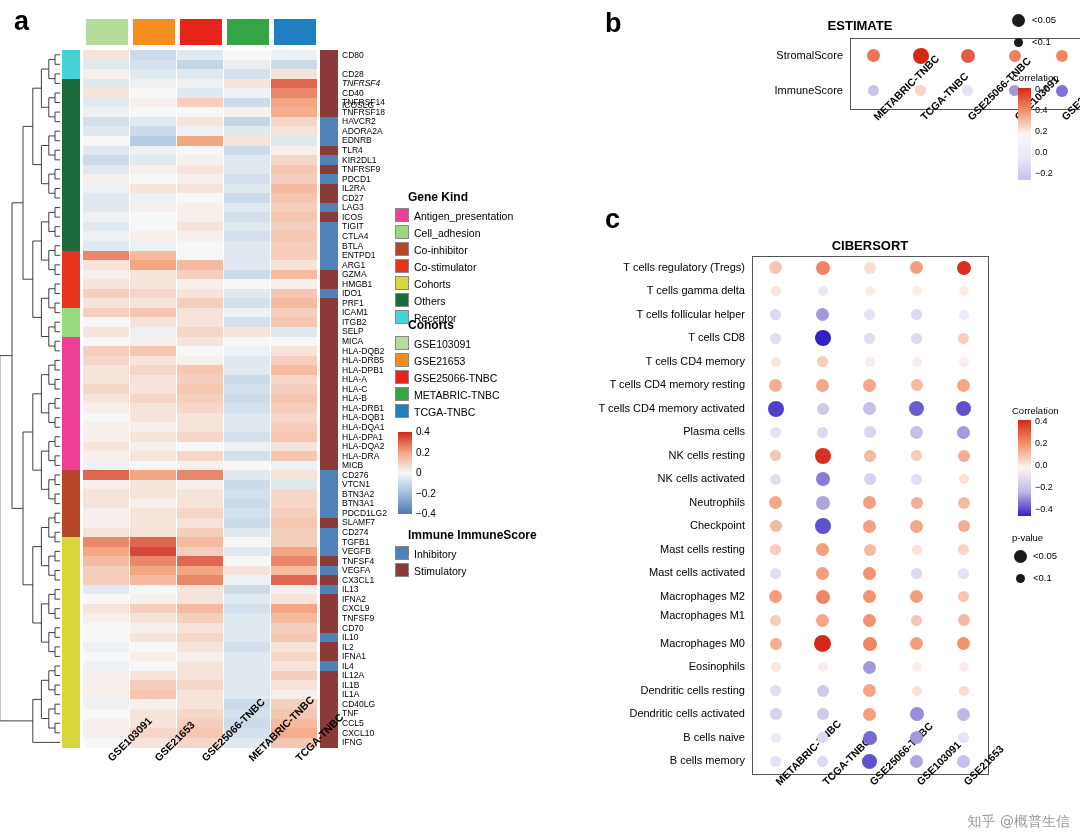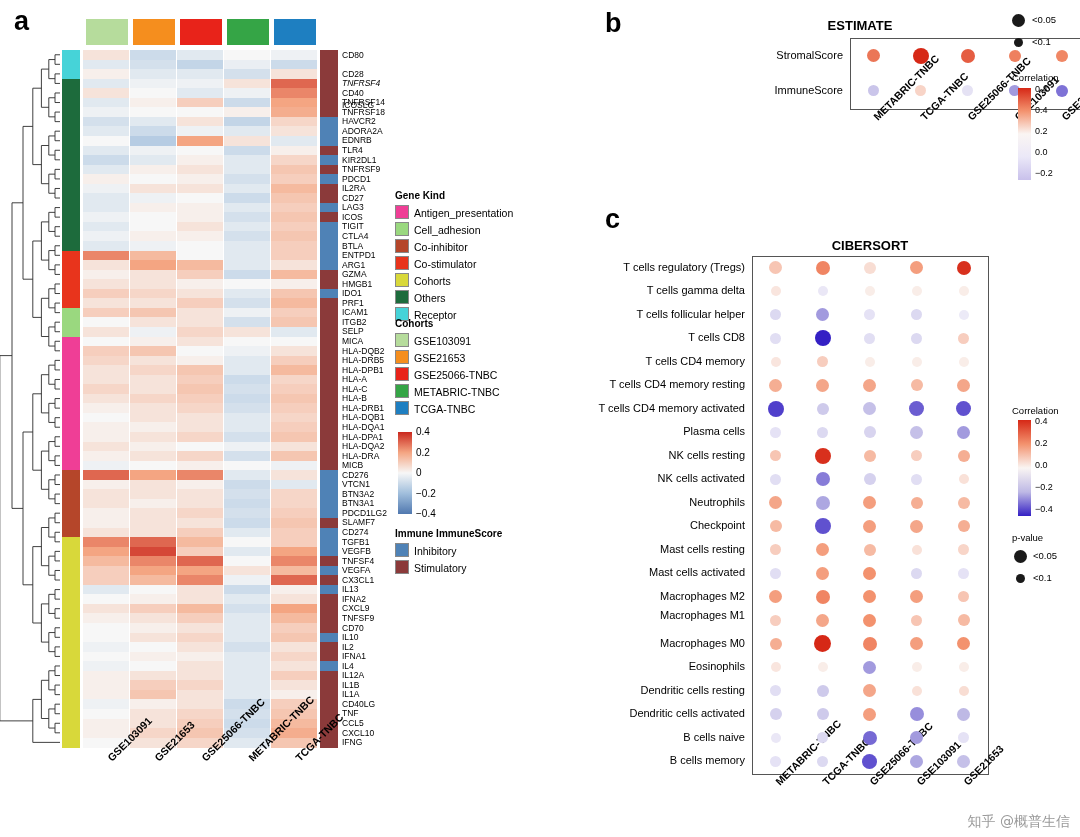--- a/index.html
+++ b/index.html
@@ -34,21 +34,21 @@
   .col-label{
     position:absolute;
     font-size:10.5px;
     font-weight:bold;
     color:#000;
     white-space:nowrap;
     transform:rotate(-45deg);
     transform-origin:left top;
   }
   
-  .legend-title{font-size:10px;font-weight:bold;color:#000;}
+  .legend-title{font-size:12px;font-weight:bold;color:#000;margin-left:13px;}
   .legend-item{font-size:10.5px;color:#000;white-space:nowrap;}
   .swatch{display:inline-block;width:12px;height:12px;vertical-align:-2px;margin-right:5px;border:0.5px solid #888;}
   .legend-row{margin-bottom:2px;line-height:13px;}
   
   .sub-title{font-size:13px;font-weight:bold;color:#000;text-align:center;}
   .dotgrid{position:absolute;border:1px solid #555;background:#fff;}
   .dot{position:absolute;border-radius:50%;}
   .rowlab{
     position:absolute;font-size:11px;color:#000;white-space:nowrap;text-align:right;
   }

